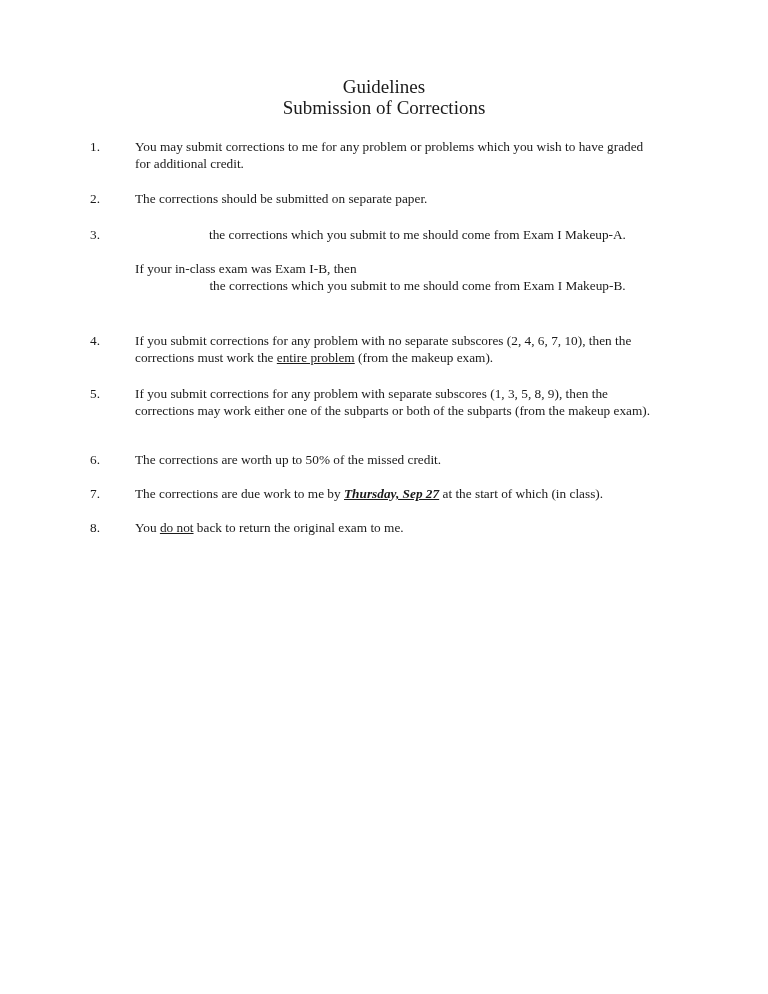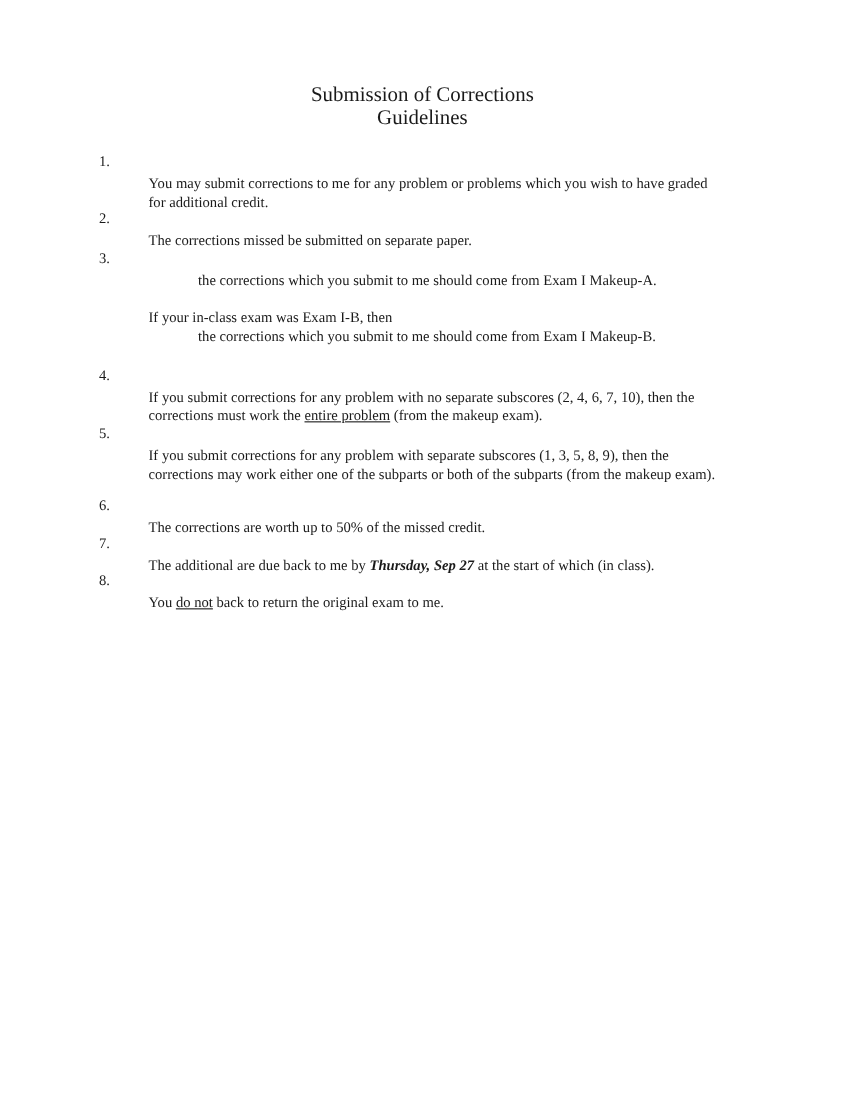--- a/index.html
+++ b/index.html
@@ -33,47 +33,48 @@
     }
     .item .num {
       position: absolute;
       left: 0;
       top: 0;
     }
     .item .body {
       position: absolute;
       left: 45px;
       width: 520px;
-      margin-top: 20px;
     }
     .indent {
       padding-left: 45px;
+      text-align: center;
     }
     .u { text-decoration: underline; }
     .due {
       font-weight: bold;
       font-style: italic;
+      text-decoration: underline;
     }
   </style>
 </head>
 <body>
 
 <div class="title-block">
+  <div>Guidelines</div>
   <div>Submission of Corrections</div>
-  <div>Guidelines</div>
 </div>
 
 <div class="item" style="top:138px;">
   <span class="num">1.</span>
   <div class="body">You may submit corrections to me for any problem or problems which you wish to have graded for additional credit.</div>
 </div>
 
 <div class="item" style="top:190px;">
   <span class="num">2.</span>
-  <div class="body">The corrections missed be submitted on separate paper.</div>
+  <div class="body">The corrections should be submitted on separate paper.</div>
 </div>
 
 <div class="item" style="top:226px;">
   <span class="num">3.</span>
   <div class="body">
     <div class="indent">the corrections which you submit to me should come from Exam I Makeup-A.</div>
     <div style="height:17px;"></div>
     <div>If your in-class exam was Exam I-B, then</div>
     <div class="indent">the corrections which you submit to me should come from Exam I Makeup-B.</div>
   </div>
@@ -89,19 +90,19 @@
   <div class="body">If you submit corrections for any problem with separate subscores (1, 3, 5, 8, 9), then the corrections may work either one of the subparts or both of the subparts (from the makeup exam).</div>
 </div>
 
 <div class="item" style="top:451px;">
   <span class="num">6.</span>
   <div class="body">The corrections are worth up to 50% of the missed credit.</div>
 </div>
 
 <div class="item" style="top:485px;">
   <span class="num">7.</span>
-  <div class="body"><span>The additional are due back to me by </span><span class="due">Thursday, Sep 27</span><span> at the start of which (in class).</span></div>
+  <div class="body"><span>The corrections are due work to me by </span><span class="due">Thursday, Sep 27</span><span> at the start of which (in class).</span></div>
 </div>
 
 <div class="item" style="top:519px;">
   <span class="num">8.</span>
   <div class="body"><span>You </span><span class="u">do not</span><span> back to return the original exam to me.</span></div>
 </div>
 
 </body></html>

